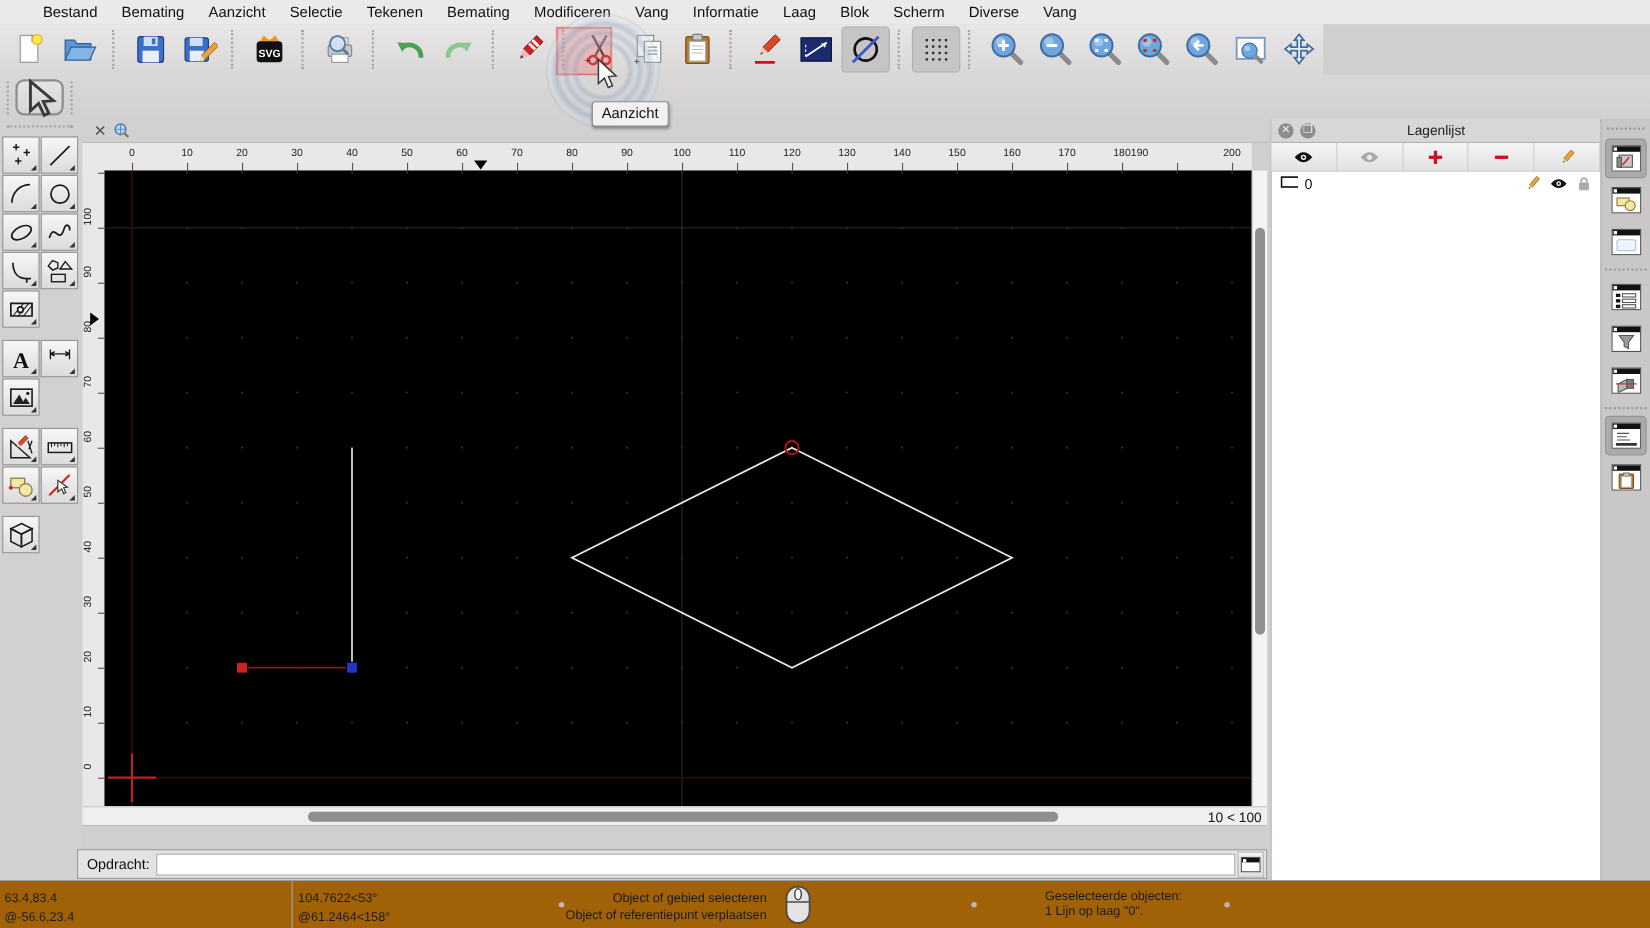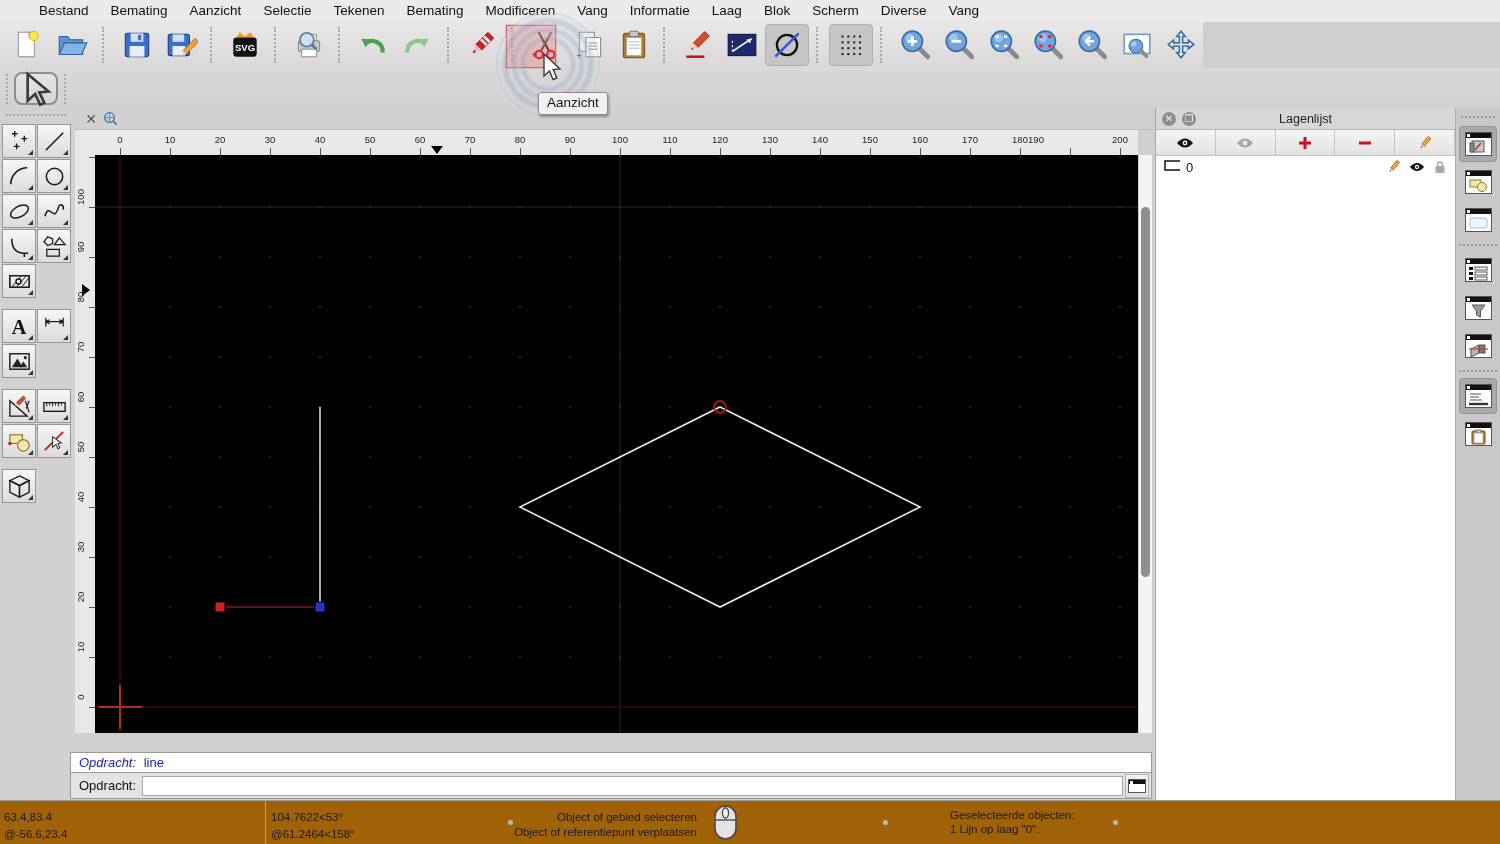--- a/index.html
+++ b/index.html
@@ -896,25 +896,25 @@
         <rect x="120" y="447" width="10" height="10" fill="#cc2222" stroke="#000"></rect>
         <rect x="220" y="447" width="10" height="10" fill="#2533c8" stroke="#000"></rect>
         <polygon points="625,252 825,352 625,452 425,352" fill="none" stroke="#e9e9e9" stroke-width="1.6"></polygon>
         <circle cx="625" cy="252" r="6" fill="none" stroke="#b01212" stroke-width="1.8"></circle>
       </svg>
   </div>
 
   <div id="vscroll" class="abs">
     <div id="vscroll-thumb" style="top:52px; height:370px;"></div>
   </div>
-
-  <div id="cmd-history" class="abs">
-    <span class="lbl">Opdracht:</span>
-    <span style="margin-left:4px;">line</span>
+  <div id="hscroll" class="abs">
+    <div id="hscroll-thumb" style="left:205px; width:682px;"></div>
+    <span id="grid-status">10 &lt; 100</span>
   </div>
+
 
   <div id="cmd-row" class="abs">
     <span id="cmd-label">Opdracht:</span>
     <input id="cmd-input" type="text" value="" style="">
     <div id="cmd-win-btn">
       <span class="mini-win" style="width:18px; height:14px;">
         <span class="bar" style="height:4px;"></span>
       </span>
     </div>
   </div>

